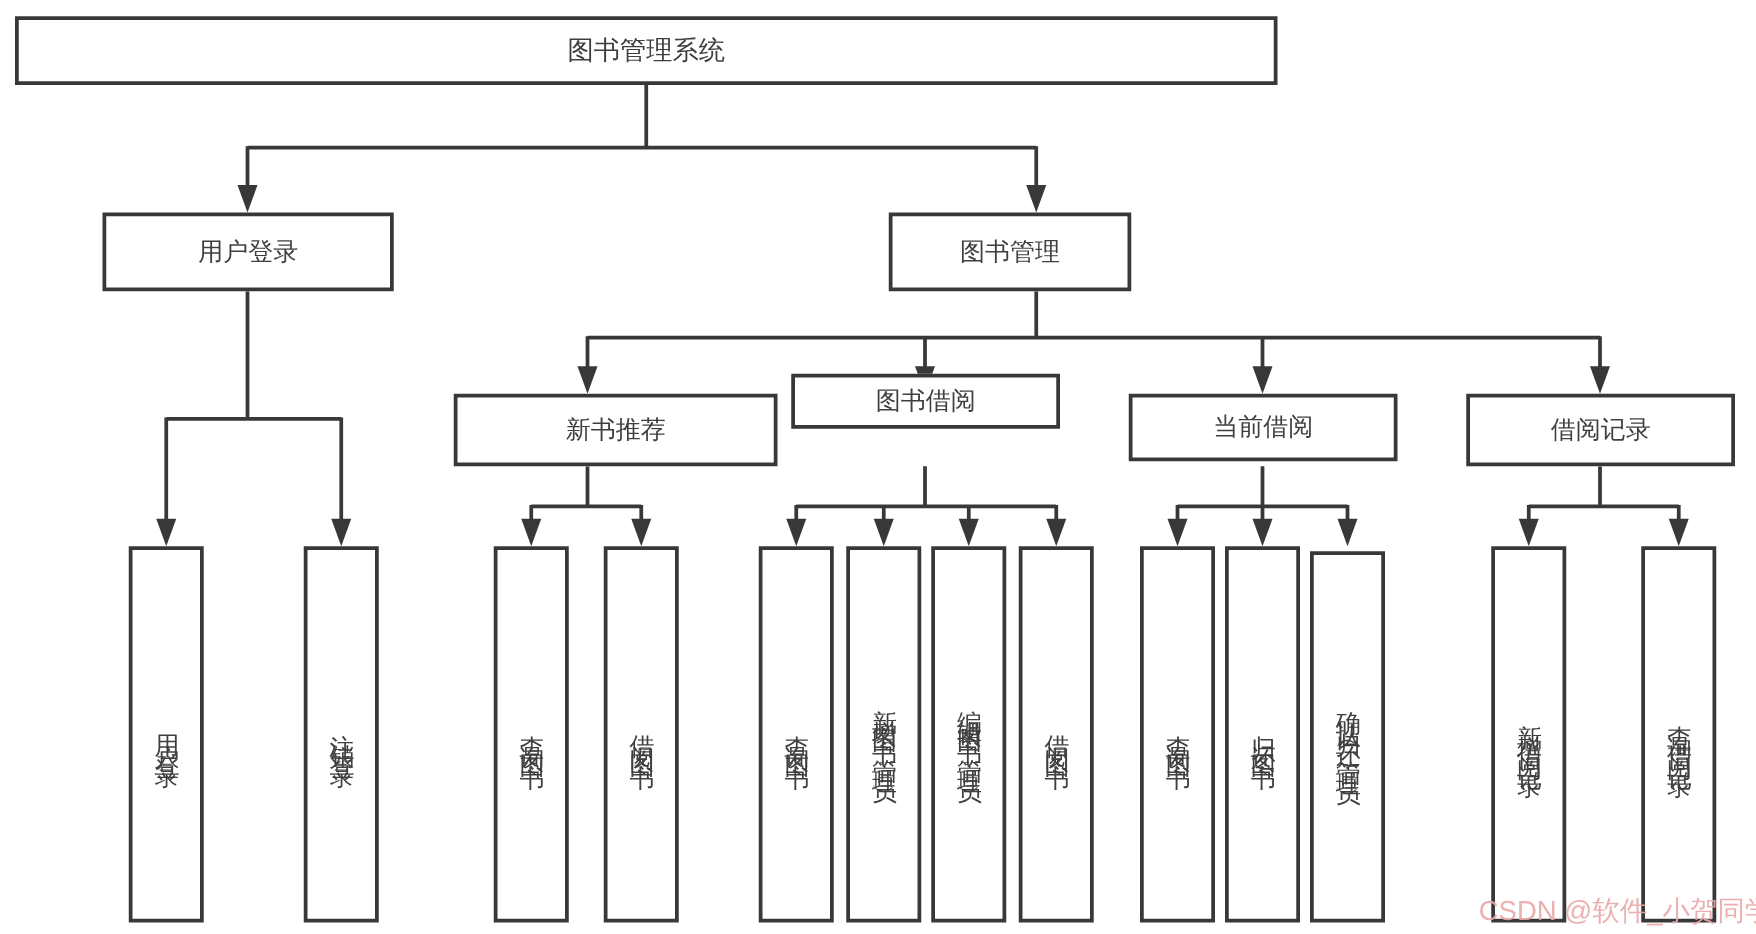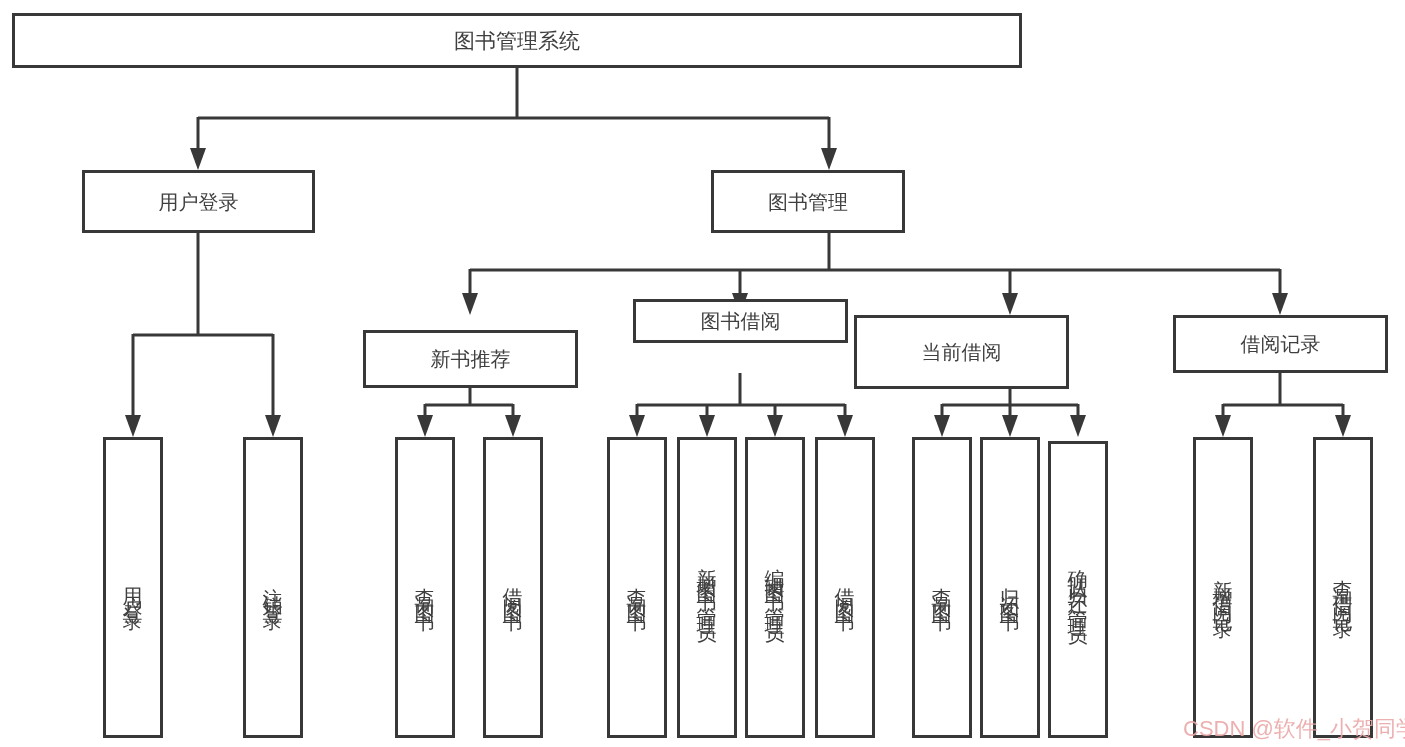--- a/index.html
+++ b/index.html
@@ -84,23 +84,23 @@
       <polygon points="1215,415 1231,415 1223,437"></polygon>
       <polygon points="1335,415 1351,415 1343,437"></polygon>
     </g>
   </svg>
 
   <div class="node root" style="left:12px; top:13px; width:1010px; height:55px">图书管理系统</div>
 
   <div class="node" style="left:82px; top:170px; width:233px; height:63px">用户登录</div>
   <div class="node" style="left:711px; top:170px; width:194px; height:63px">图书管理</div>
 
-  <div class="node" style="left:363px; top:330px; width:215px; height:58px">新书推荐</div>
+  <div class="node" style="left:363px; top:315px; width:259px; height:58px">新书推荐</div>
   <div class="node" style="left:633px; top:299px; width:215px; height:44px">图书借阅</div>
-  <div class="node" style="left:854px; top:315px; width:215px; height:74px">当前借阅</div>
+  <div class="node" style="left:903px; top:315px; width:215px; height:54px">当前借阅</div>
   <div class="node" style="left:1173px; top:315px; width:215px; height:58px">借阅记录</div>
 
   <div class="node leaf" style="left:103px; top:437px; width:60px; height:301px">用户登录</div>
   <div class="node leaf" style="left:243px; top:437px; width:60px; height:301px">注销登录</div>
 
   <div class="node leaf" style="left:395px; top:437px; width:60px; height:301px">查询图书</div>
   <div class="node leaf" style="left:483px; top:437px; width:60px; height:301px">借阅图书</div>
 
   <div class="node leaf" style="left:607px; top:437px; width:60px; height:301px">查询图书</div>
   <div class="node leaf" style="left:677px; top:437px; width:60px; height:301px">新增图书（管理员）</div>

